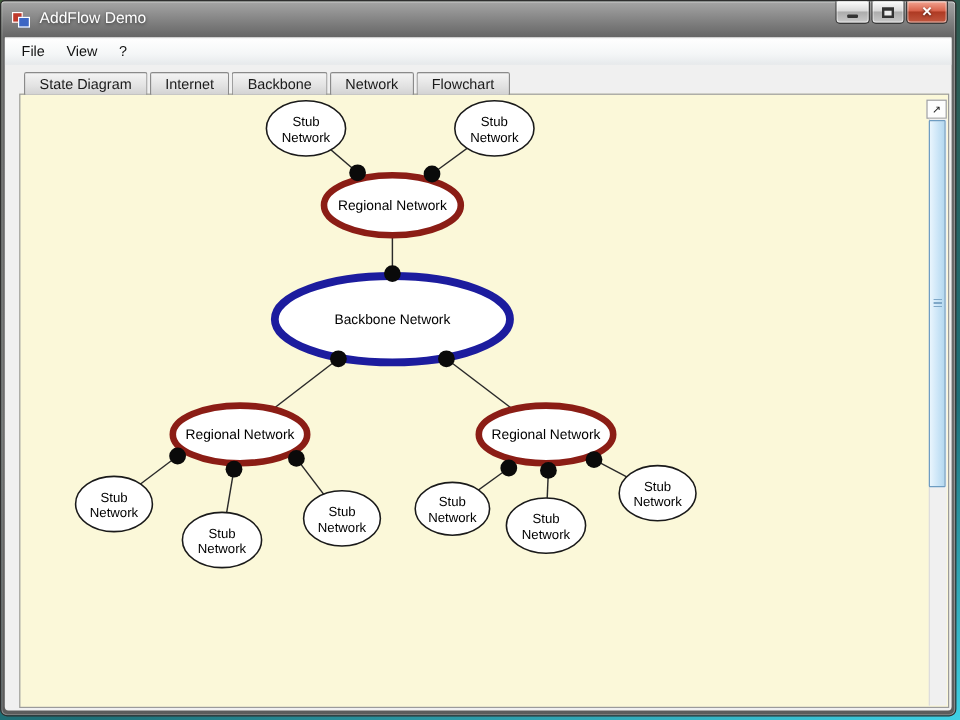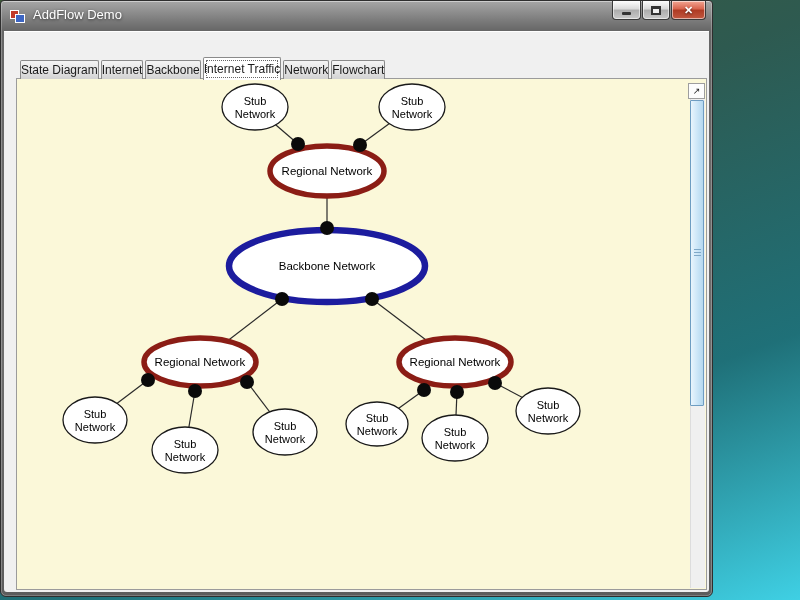--- a/index.html
+++ b/index.html
@@ -4,21 +4,21 @@
 <style>
   html,body{margin:0;padding:0;}
   *{box-sizing:border-box;}
   #desktop{
     position:relative;width:800px;height:600px;overflow:hidden;
     background:linear-gradient(160deg,#3E5A38 0%,#2E5A50 35%,#1F7078 70%,#3FD0E4 100%);
     font-family:"Liberation Sans",sans-serif;
   }
   
   #window{
-    position:absolute;left:0;top:0;width:713px;height:597px;
+    position:absolute;left:0;top:0;width:797px;height:597px;
     border:1px solid #2E2E2E;border-radius:4px 4px 6px 6px;
     background:linear-gradient(180deg,#A6A6A6 0%,#7A7A7A 20px,#666 30px,#6E6E6E 60%,#5C5C5C 100%);
     box-shadow:inset 0 1px 0 rgba(255,255,255,.45),
                inset 1px 0 0 rgba(255,255,255,.25),
                inset -1px 0 0 rgba(255,255,255,.25),
                inset 0 -1px 0 rgba(255,255,255,.2);
   }
   
   #titlebar{position:absolute;left:0;top:0;width:100%;height:30px;}
   .app-icon{position:absolute;left:9px;top:7px;width:16px;height:16px;}
@@ -50,21 +50,21 @@
   }
   #menubar{
     position:absolute;left:0;top:0;right:0;height:22px;
     background:linear-gradient(180deg,#FFFFFF 0%,#F4F6F7 60%,#E6E9EB 100%);
     display:flex;align-items:center;padding-left:5px;font-size:12px;color:#111;
   }
   .menu-item{padding:3px 9px;border-radius:2px;}
   
   #tabs{position:absolute;left:16px;top:25px;height:22px;display:flex;align-items:flex-end;z-index:3;}
   .tab{
-    height:19px;margin-right:2px;padding:0 0;font-size:12px;color:#1A1A1A;
+    height:19px;margin-right:2px;padding:0 12px;font-size:12px;color:#1A1A1A;
     display:flex;align-items:center;border:1px solid #8A8A8A;border-bottom:none;
     border-radius:2px 2px 0 0;
     background:linear-gradient(180deg,#F4F4F4 0%,#E2E2E2 60%,#D2D2D2 100%);
     white-space:nowrap;
   }
   .tab.selected{
     height:23px;background:#FFFFFF;position:relative;z-index:4;margin-bottom:-1px;
   }
   .tab.selected::after{
     content:"";position:absolute;inset:2px;border:1px dotted #666;border-radius:1px;
@@ -116,26 +116,30 @@
         <div class="win-btn btn-max">
           <div class="glyph-max"></div>
         </div>
         <div class="win-btn btn-close">
           <span class="glyph-close">✕</span>
         </div>
       </div>
     </div>
 
     <div id="window-body">
+      <div id="menubar">
+        <span class="menu-item">File</span>
+        <span class="menu-item">View</span>
+        <span class="menu-item">?</span>
+      </div>
 
       <div id="tabs">
         <div class="tab">State Diagram</div>
         <div class="tab">Internet</div>
         <div class="tab">Backbone</div>
-        <div class="tab selected">Internet Traffic</div>
         <div class="tab">Network</div>
         <div class="tab">Flowchart</div>
       </div>
 
       <div id="tab-page">
         <div id="canvas"></div>
         <div id="vscroll">
           <div class="scroll-corner-btn">
             <span>↗</span>
           </div>

